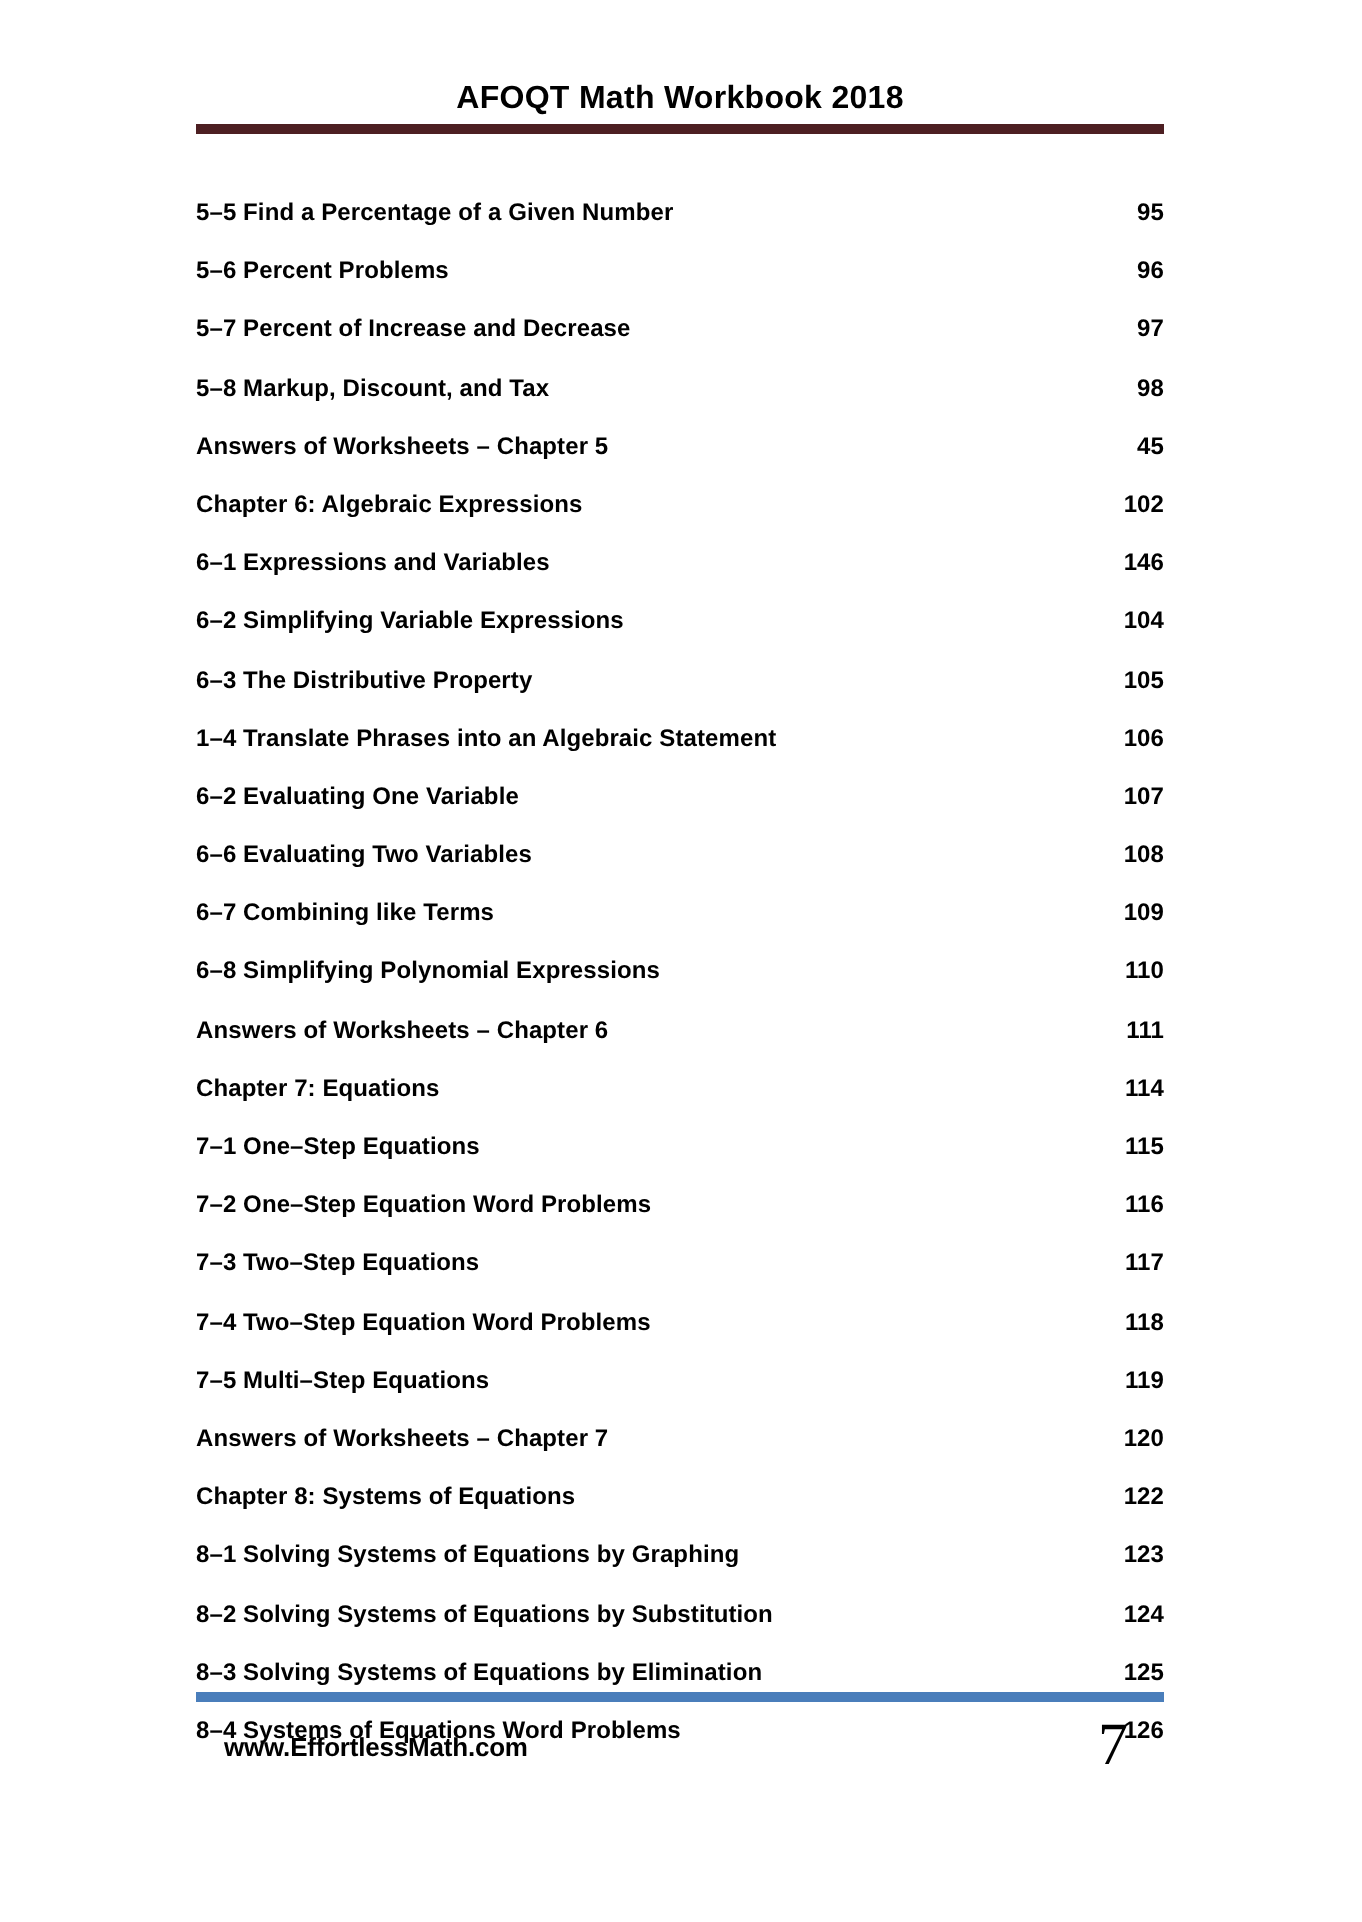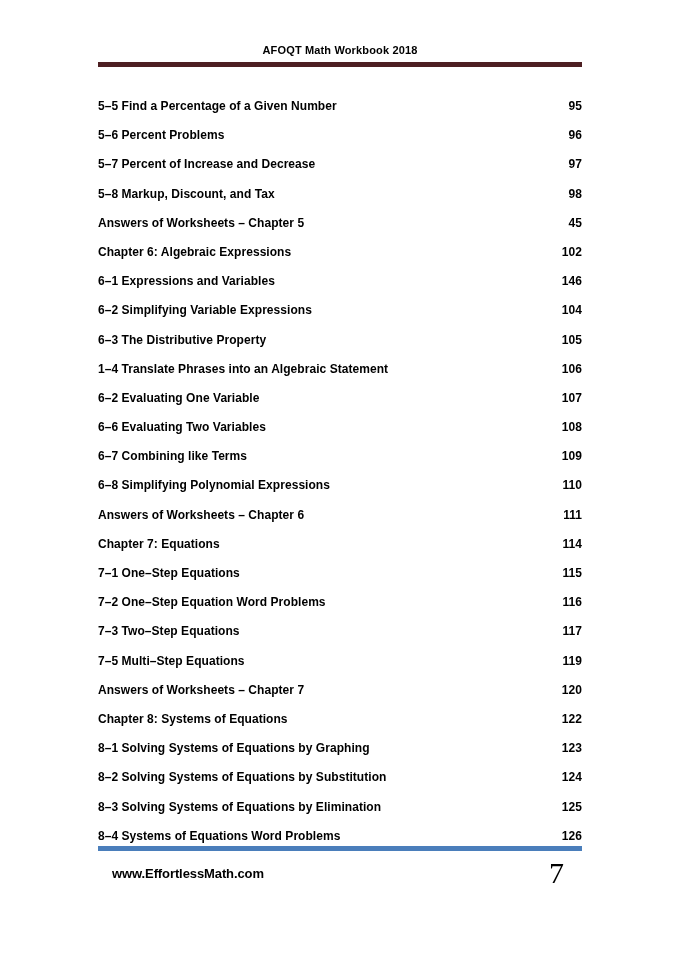--- a/index.html
+++ b/index.html
@@ -26,21 +26,21 @@
 
   
   .page-header {
     position: absolute;
     left: 98px;
     top: 42px;
     width: 484px;
   }
 
   .header-title {
-    font-size: 11px;
+    font-size: 16px;
     font-weight: bold;
     text-align: center;
     letter-spacing: 0.15px;
     line-height: 16px;
     white-space: nowrap;
   }
 
   .header-rule {
     margin-top: 4px;
     height: 5px;
@@ -239,20 +239,25 @@
         <span class="toc-label">7–2 One–Step Equation Word Problems</span>
         <span class="toc-leader"></span>
         <span class="toc-page">116</span>
       </div>
       <div class="toc-entry">
         <span class="toc-label">7–3 Two–Step Equations</span>
         <span class="toc-leader"></span>
         <span class="toc-page">117</span>
       </div>
       <div class="toc-entry">
+        <span class="toc-label">7–4 Two–Step Equation Word Problems</span>
+        <span class="toc-leader"></span>
+        <span class="toc-page">118</span>
+      </div>
+      <div class="toc-entry">
         <span class="toc-label">7–5 Multi–Step Equations</span>
         <span class="toc-leader"></span>
         <span class="toc-page">119</span>
       </div>
       <div class="toc-entry">
         <span class="toc-label">Answers of Worksheets – Chapter 7</span>
         <span class="toc-leader"></span>
         <span class="toc-page">120</span>
       </div>
       <div class="toc-entry">

